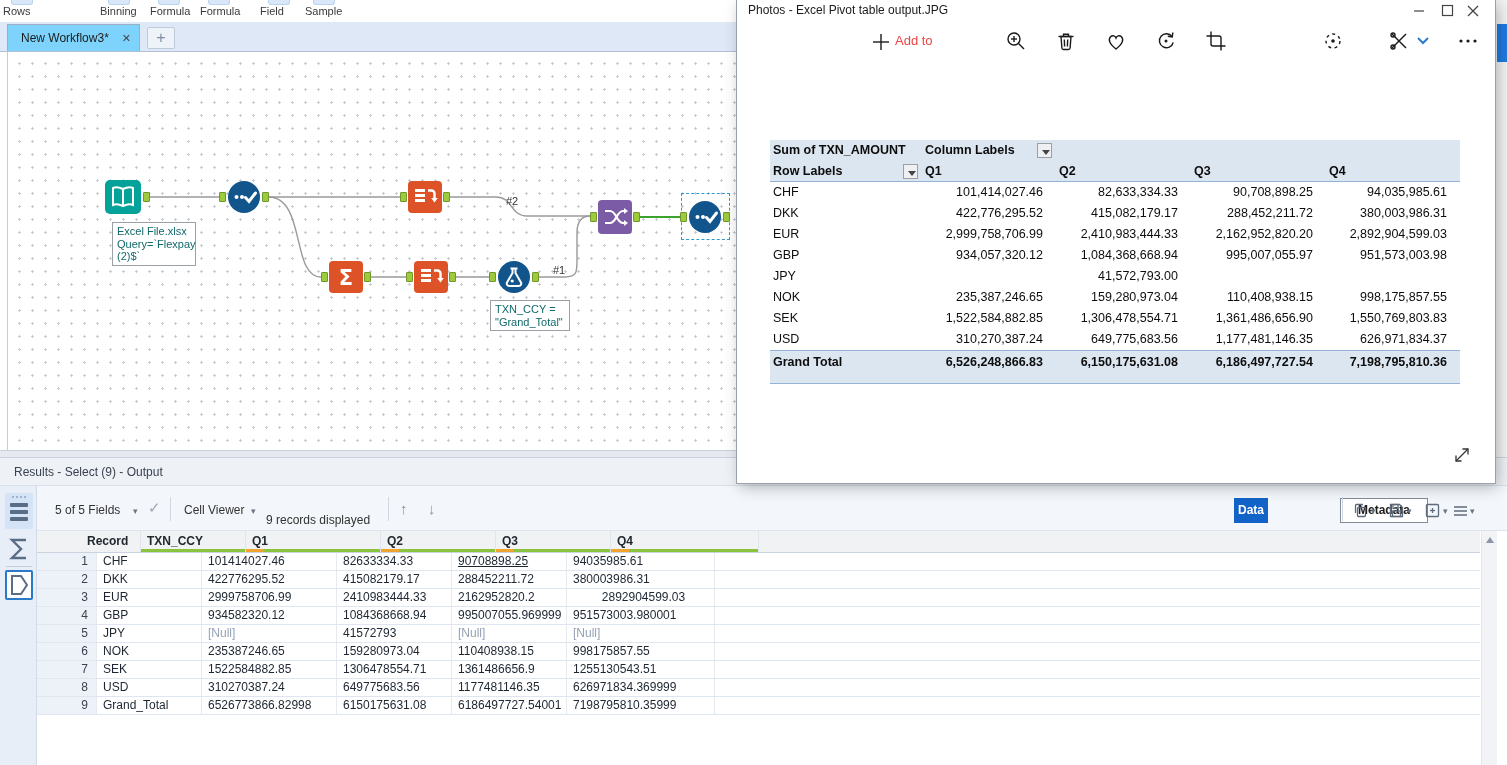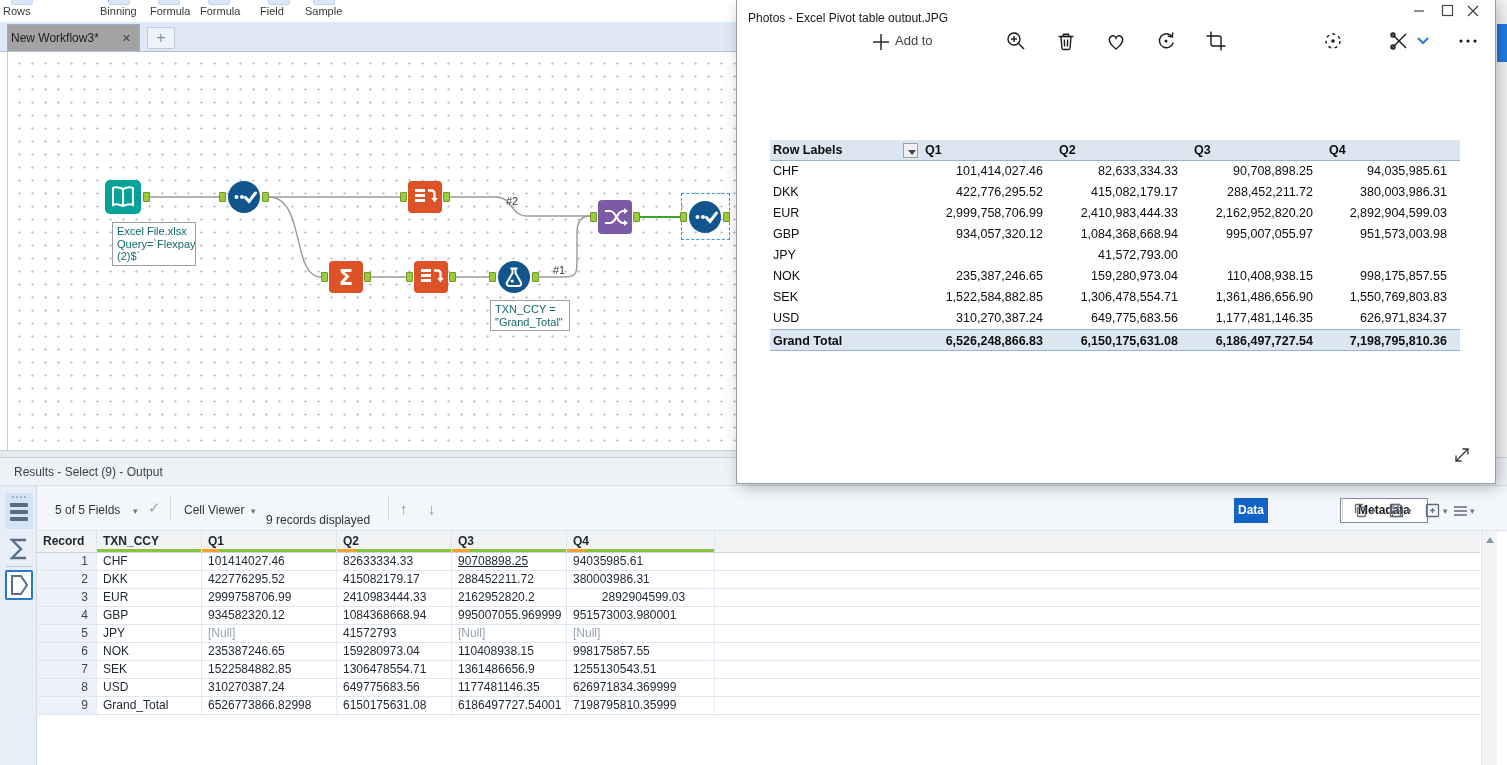--- a/index.html
+++ b/index.html
@@ -9,22 +9,22 @@
        font-family:"Liberation Sans",sans-serif;background:#fff;color:#222;}
   .abs{position:absolute;}
 
   
   #palette{left:0;top:0;width:737px;height:22px;background:#fff;}
   .palette-label{position:absolute;top:5px;font-size:11px;color:#3a3a3a;white-space:nowrap;}
   .palette-icon-fragment{position:absolute;top:0;width:22px;height:5px;background:#d9e7f8;border:1px solid #bcd4ef;border-top:none;border-radius:0 0 3px 3px;}
 
   
   #tabbar{left:0;top:22px;width:737px;height:30px;background:#dfe8f6;border-bottom:1px solid #b3bfd2;}
-  #wf-tab{position:absolute;left:7px;top:2px;width:133px;height:27px;background:#a3a3a3;
-          border:1px solid #9fadc2;border-bottom:none;font-size:12px;line-height:26px;padding-left:3px;color:#1c1c1c;}
+  #wf-tab{position:absolute;left:7px;top:2px;width:133px;height:27px;background:#7dd3fc;
+          border:1px solid #9fadc2;border-bottom:none;font-size:12px;line-height:26px;padding-left:13px;color:#1c1c1c;}
   #wf-tab .tab-close{position:absolute;right:8px;top:0;font-size:11px;color:#444;line-height:26px;}
   #new-tab-btn{position:absolute;left:147px;top:5px;width:28px;height:22px;background:#eef3fa;
           border:1px solid #c0cbda;border-radius:2px;color:#7e8fa0;color:#7d8ea3;font-size:16px;line-height:19px;text-align:center;}
 
   
   #canvas{left:7px;top:52px;width:730px;height:398px;background:#fff;border-left:1px solid #c3ccd9;
           background-image:radial-gradient(circle,#c6cbd4 1px,transparent 1.2px);
           background-size:13px 13px;background-position:5px 5px;}
   .tool{position:absolute;}
   .anchor{position:absolute;width:7px;height:10px;background:#9ccb3b;border:1px solid #70962c;border-radius:1px;}
@@ -65,38 +65,38 @@
   .g-cell{font-size:12px;line-height:17px;padding-left:6px;border-right:1px solid #e6ebf2;color:#1d2631;white-space:nowrap;overflow:hidden;}
   .g-rec{text-align:right;padding-right:8px;background:#edf2f9;color:#3a4250;}
   .g-null{color:#95a2b4;}
   #r-scroll{position:absolute;left:1481px;top:74px;width:16px;height:234px;background:#f1f3f6;border-left:1px solid #e2e6eb;}
   #r-scroll .sb-up{position:absolute;left:4px;top:6px;width:0;height:0;border-left:4px solid transparent;border-right:4px solid transparent;border-bottom:6px solid #8b97a6;}
 
   
   #photos{left:737px;top:0;width:758px;height:483px;background:#fff;z-index:10;
           box-shadow:0 0 0 1px #9aa0a8, 3px 4px 14px rgba(0,0,0,.28);}
   #p-titlebar{position:absolute;left:0;top:0;width:100%;height:22px;background:#fff;}
-  #p-title{position:absolute;left:11px;top:3px;font-size:12px;color:#1a1a1a;margin-top:8px;}
+  #p-title{position:absolute;left:11px;top:3px;font-size:12px;color:#1a1a1a;}
   .win-btn{position:absolute;top:0;width:24px;height:22px;}
   #p-toolbar{position:absolute;left:0;top:22px;width:100%;height:40px;background:#fff;}
   #btn-seeall{position:absolute;left:0;top:-2px;width:124px;height:42px;background:var(--accent);color:#fff;font-size:12.5px;}
   #btn-seeall span{position:absolute;left:34px;top:13px;}
-  #btn-addto{position:absolute;left:130px;top:4px;width:92px;height:32px;color:#404040;font-size:13px;}
+  #btn-addto{position:absolute;left:130px;top:4px;width:92px;height:32px;color:#ef4444;font-size:13px;}
   #btn-addto span{position:absolute;left:28px;top:7px;}
   .p-ic{position:absolute;top:8px;}
   #p-resize{position:absolute;left:714px;top:444px;width:22px;height:22px;}
 
   
   #pivot{position:absolute;left:33px;top:140px;width:690px;}
   .p-row{display:flex;}
   .p-cell{position:relative;font-size:12.5px;line-height:21px;height:21px;color:#0d0d0d;white-space:nowrap;overflow:hidden;}
   .p-h{font-weight:bold;background:#dce6f1;}
   .p-lab{padding-left:3px;}
   .p-val{text-align:right;padding-right:13px;}
-  .p-gt .p-cell{background:#dce6f1;font-weight:bold;height:22px;line-height:22px;
+  .p-gt .p-cell{background:#dce6f1;font-weight:bold;height:34px;line-height:22px;
       border-top:1px solid #95b3d7;border-bottom:1px solid #95b3d7;}
   .p-h2line .p-cell{border-bottom:1px solid #95b3d7;}
   .p-dd{position:absolute;right:4px;top:3px;width:15px;height:15px;background:#eef0f3;border:1px solid #9aa0a6;}
   .p-dd:after{content:"";position:absolute;left:3.5px;top:5.5px;border-left:4px solid transparent;border-right:4px solid transparent;border-top:5px solid #444;}
 
   
   #right-strip{left:1495px;top:0;width:12px;height:457px;background:#f3f3f3;border-left:1px solid #cfcfcf;}
   #right-strip .blue{position:absolute;left:1px;top:24px;width:11px;height:38px;background:#1f7ae0;}
   svg{display:block;}
 </style>
@@ -314,21 +314,21 @@
       <g stroke="#5f6b7a" stroke-width="1.5">
         <line x1="2" y1="5" x2="15" y2="5"></line>
         <line x1="2" y1="9" x2="15" y2="9"></line>
         <line x1="2" y1="13" x2="15" y2="13"></line>
       </g>
     </svg>
   <span class="caret" style="left:1470px;top:49px">▾</span>
 
   <div id="r-grid">
       <div class="g-head">
-        <div class="g-hcell" style="width: 60px;">Record</div>
+        <div class="g-hcell" style="width: 60px; margin-left: 44px;">Record</div>
         <div class="g-hcell" style="width: 105px;">TXN_CCY<div class="g-bar" style="background: rgb(138, 196, 63);"></div></div>
         <div class="g-hcell" style="width: 135px;">Q1<div class="g-bar" style="background: linear-gradient(to right, rgb(240, 163, 46) 0px, rgb(240, 163, 46) 18px, rgb(138, 196, 63) 18px, rgb(138, 196, 63) 100%);"></div></div>
         <div class="g-hcell" style="width: 115px;">Q2<div class="g-bar" style="background: linear-gradient(to right, rgb(240, 163, 46) 0px, rgb(240, 163, 46) 18px, rgb(138, 196, 63) 18px, rgb(138, 196, 63) 100%);"></div></div>
         <div class="g-hcell" style="width: 115px;">Q3<div class="g-bar" style="background: linear-gradient(to right, rgb(240, 163, 46) 0px, rgb(240, 163, 46) 18px, rgb(138, 196, 63) 18px, rgb(138, 196, 63) 100%);"></div></div>
         <div class="g-hcell" style="width: 148px;">Q4<div class="g-bar" style="background: linear-gradient(to right, rgb(240, 163, 46) 0px, rgb(240, 163, 46) 18px, rgb(138, 196, 63) 18px, rgb(138, 196, 63) 100%);"></div></div>
       </div>
       <div class="g-row">
         <div class="g-cell g-rec" style="width: 60px;">1</div>
         <div class="g-cell" style="width: 105px;">CHF</div>
         <div class="g-cell" style="width: 135px;">101414027.46</div>
@@ -489,20 +489,27 @@
     <svg class="p-ic" style="left:720px" width="24" height="22">
         <g fill="#1a1a1a">
           <circle cx="4" cy="11" r="1.6"></circle>
           <circle cx="11" cy="11" r="1.6"></circle>
           <circle cx="18" cy="11" r="1.6"></circle>
         </g>
       </svg>
   </div>
 
   <div id="pivot">
+      <div class="p-row ">
+        <div class="p-cell p-h p-lab" style="width: 152px;">Sum of TXN_AMOUNT</div>
+        <div class="p-cell p-h p-lab" style="width: 134px;">Column Labels<div class="p-dd"></div></div>
+        <div class="p-cell p-h" style="width: 135px;"></div>
+        <div class="p-cell p-h" style="width: 135px;"></div>
+        <div class="p-cell p-h" style="width: 134px;"></div>
+      </div>
       <div class="p-row p-h2line">
         <div class="p-cell p-h p-lab" style="width: 152px;">Row Labels<div class="p-dd"></div></div>
         <div class="p-cell p-h p-lab" style="width: 134px;">Q1</div>
         <div class="p-cell p-h p-lab" style="width: 135px;">Q2</div>
         <div class="p-cell p-h p-lab" style="width: 135px;">Q3</div>
         <div class="p-cell p-h p-lab" style="width: 134px;">Q4</div>
       </div>
       <div class="p-row ">
         <div class="p-cell p-lab" style="width: 152px;">CHF</div>
         <div class="p-cell p-val" style="width: 134px;">101,414,027.46</div>

